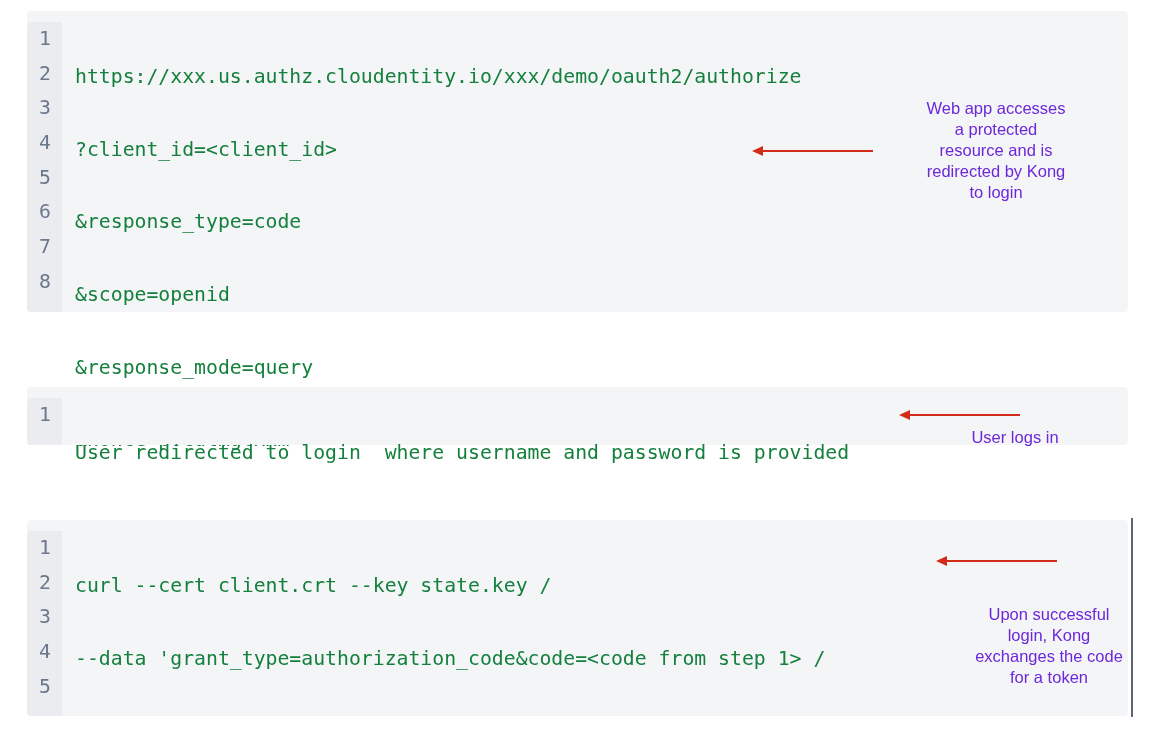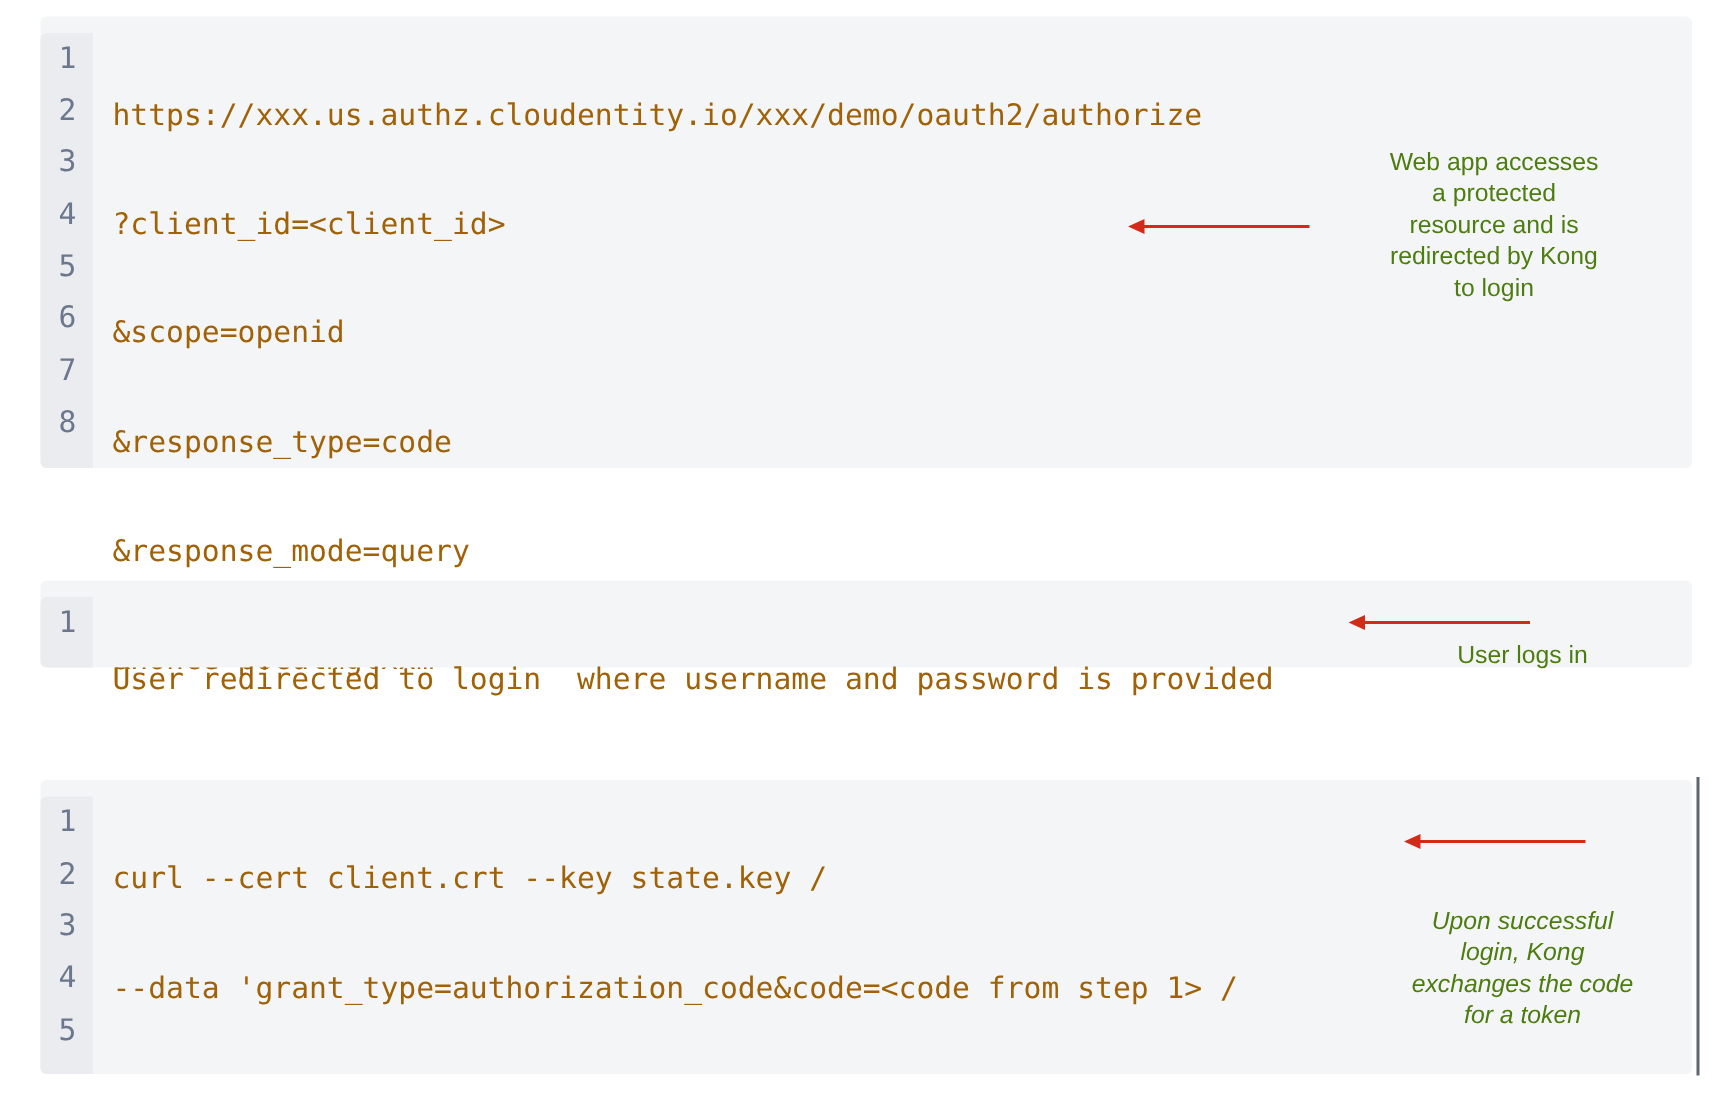--- a/index.html
+++ b/index.html
@@ -39,38 +39,38 @@
     }
     .ln, .line {
       height: 34.7px;
       line-height: 34.7px;
       font-size: 19.8px;
     }
     .ln {
       color: #6b778c;
     }
     .line {
-      color: #a16207;
+      color: #15803d;
     }
     .block1 { top: 11px; height: 301px; padding-top: 11px; }
     .block2 { top: 387px; height: 58px; padding-top: 11px; }
     .block3 { top: 520px; height: 196px; padding-top: 11px; }
 
     .arrow {
       position: absolute;
       height: 12px;
     }
     .arrow svg { display: block; }
 
     .note {
       position: absolute;
       font-family: "Liberation Sans", sans-serif;
       font-size: 16.5px;
       line-height: 21px;
-      color: #4d7c0f;
+      color: #6d28d9;
       text-align: center;
       white-space: pre;
     }
     .divider {
       position: absolute;
       left: 1131px;
       top: 518px;
       width: 2px;
       height: 199px;
       background: #5e6573;
@@ -86,22 +86,22 @@
     <div class="ln">3</div>
     <div class="ln">4</div>
     <div class="ln">5</div>
     <div class="ln">6</div>
     <div class="ln">7</div>
     <div class="ln">8</div>
   </div>
   <div class="code">
     <div class="line">https://xxx.us.authz.cloudentity.io/xxx/demo/oauth2/authorize</div>
     <div class="line">?client_id=&lt;client_id&gt;</div>
+    <div class="line">&amp;response_type=code</div>
     <div class="line">&amp;scope=openid</div>
-    <div class="line">&amp;response_type=code</div>
     <div class="line">&amp;response_mode=query</div>
     <div class="line">&amp;nonce=poculmgtxxm</div>
   </div>
 </div>
 <div class="arrow" style="left:752px; top:145px;">
   <svg width="122" height="12" viewBox="0 0 122 12">
     <line x1="8" y1="6" x2="121" y2="6" stroke="#d42a1a" stroke-width="2"></line>
     <polygon points="0,6 11,1 11,11" fill="#d42a1a"></polygon>
   </svg>
 </div>
@@ -141,17 +141,17 @@
     
     
   </div>
 </div>
 <div class="arrow" style="left:936px; top:555px;">
   <svg width="122" height="12" viewBox="0 0 122 12">
     <line x1="8" y1="6" x2="121" y2="6" stroke="#d42a1a" stroke-width="2"></line>
     <polygon points="0,6 11,1 11,11" fill="#d42a1a"></polygon>
   </svg>
 </div>
-<div class="note" style="left:925px; top:604px; width:180px;font-style:italic;">Upon successful
+<div class="note" style="left:959px; top:604px; width:180px;">Upon successful
 login, Kong
 exchanges the code
 for a token</div>
 <div class="divider"></div>
 
 </body></html>

